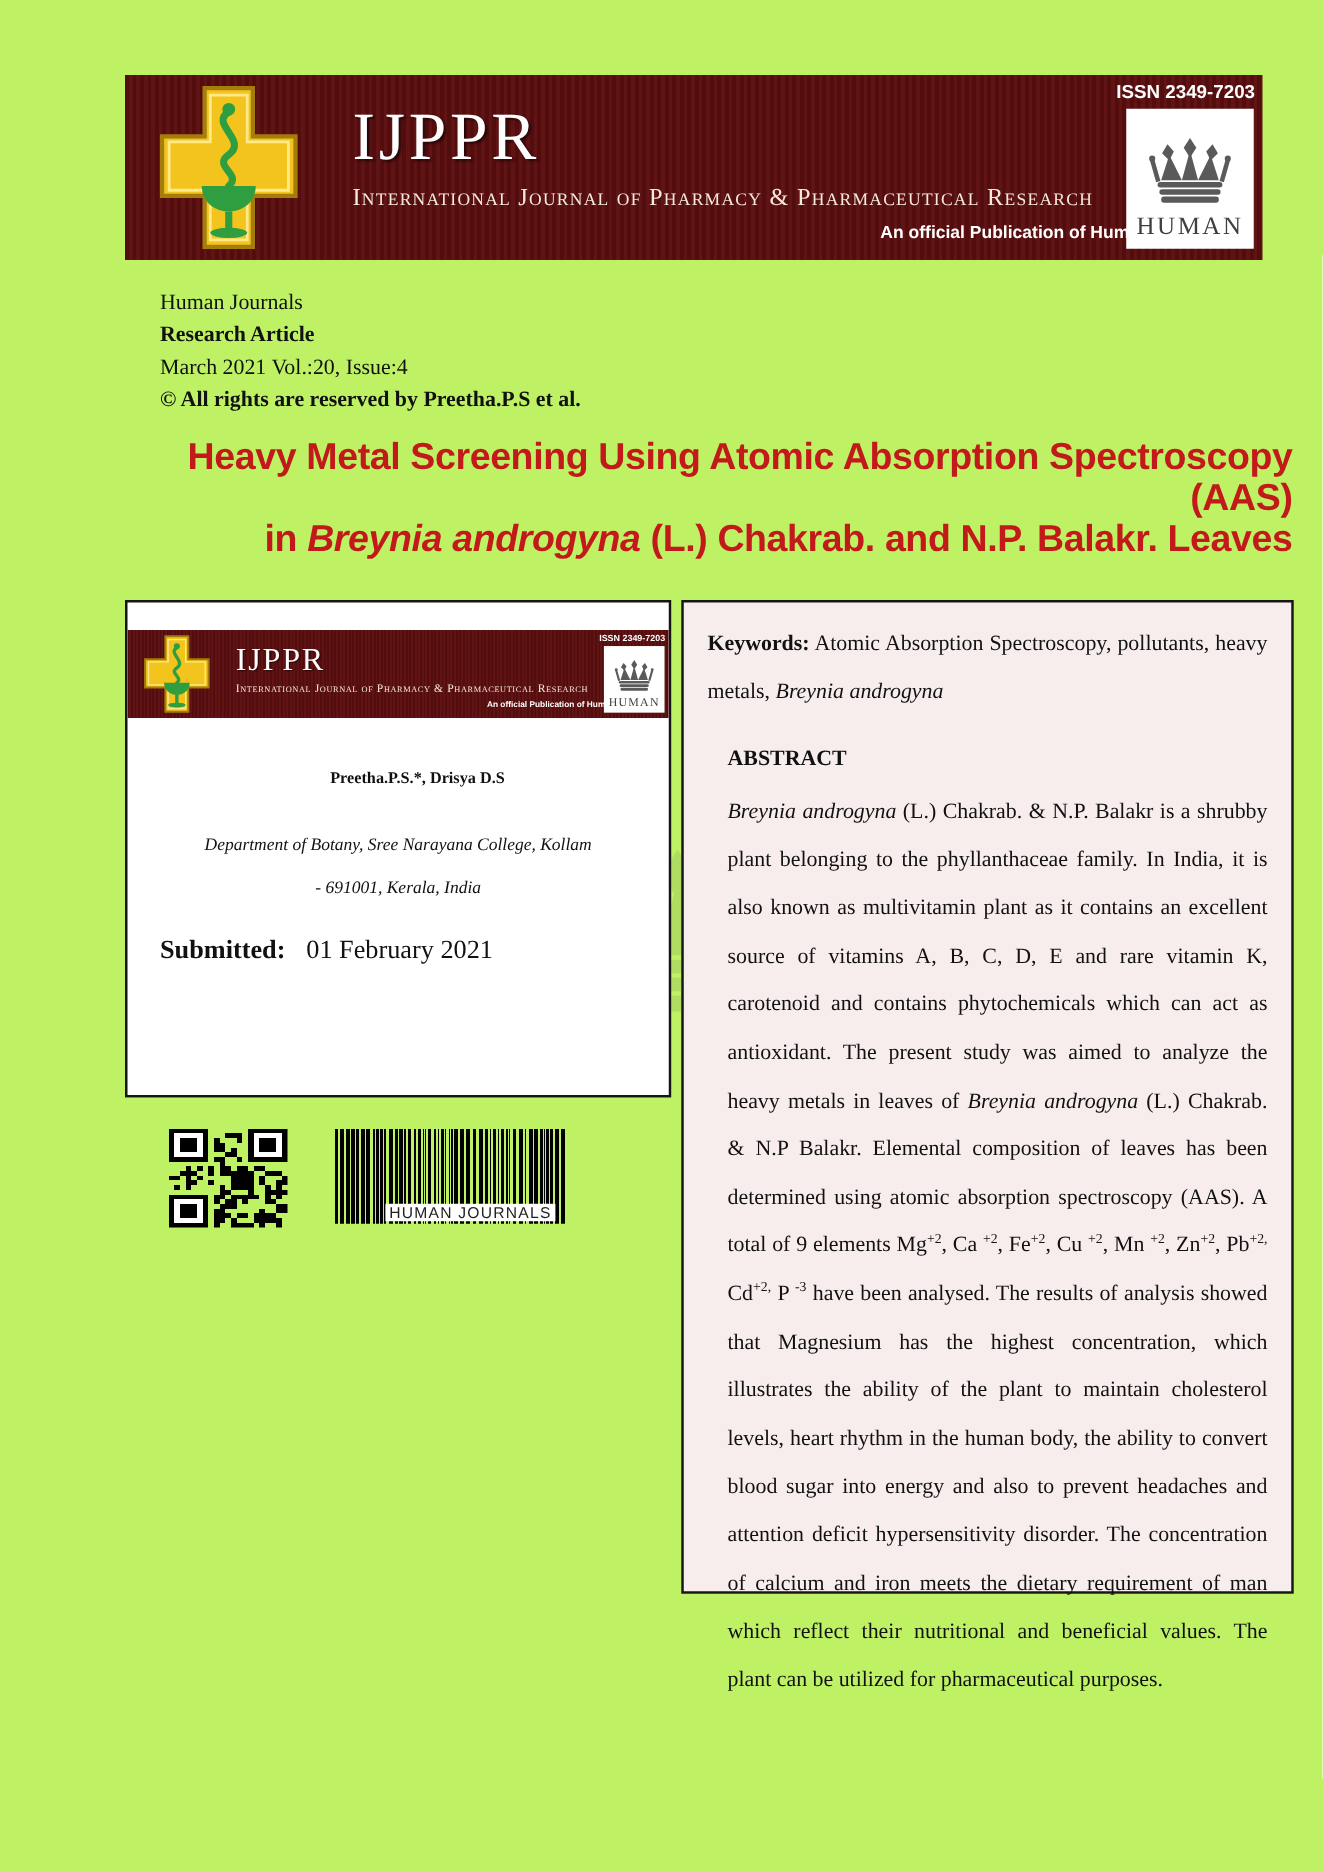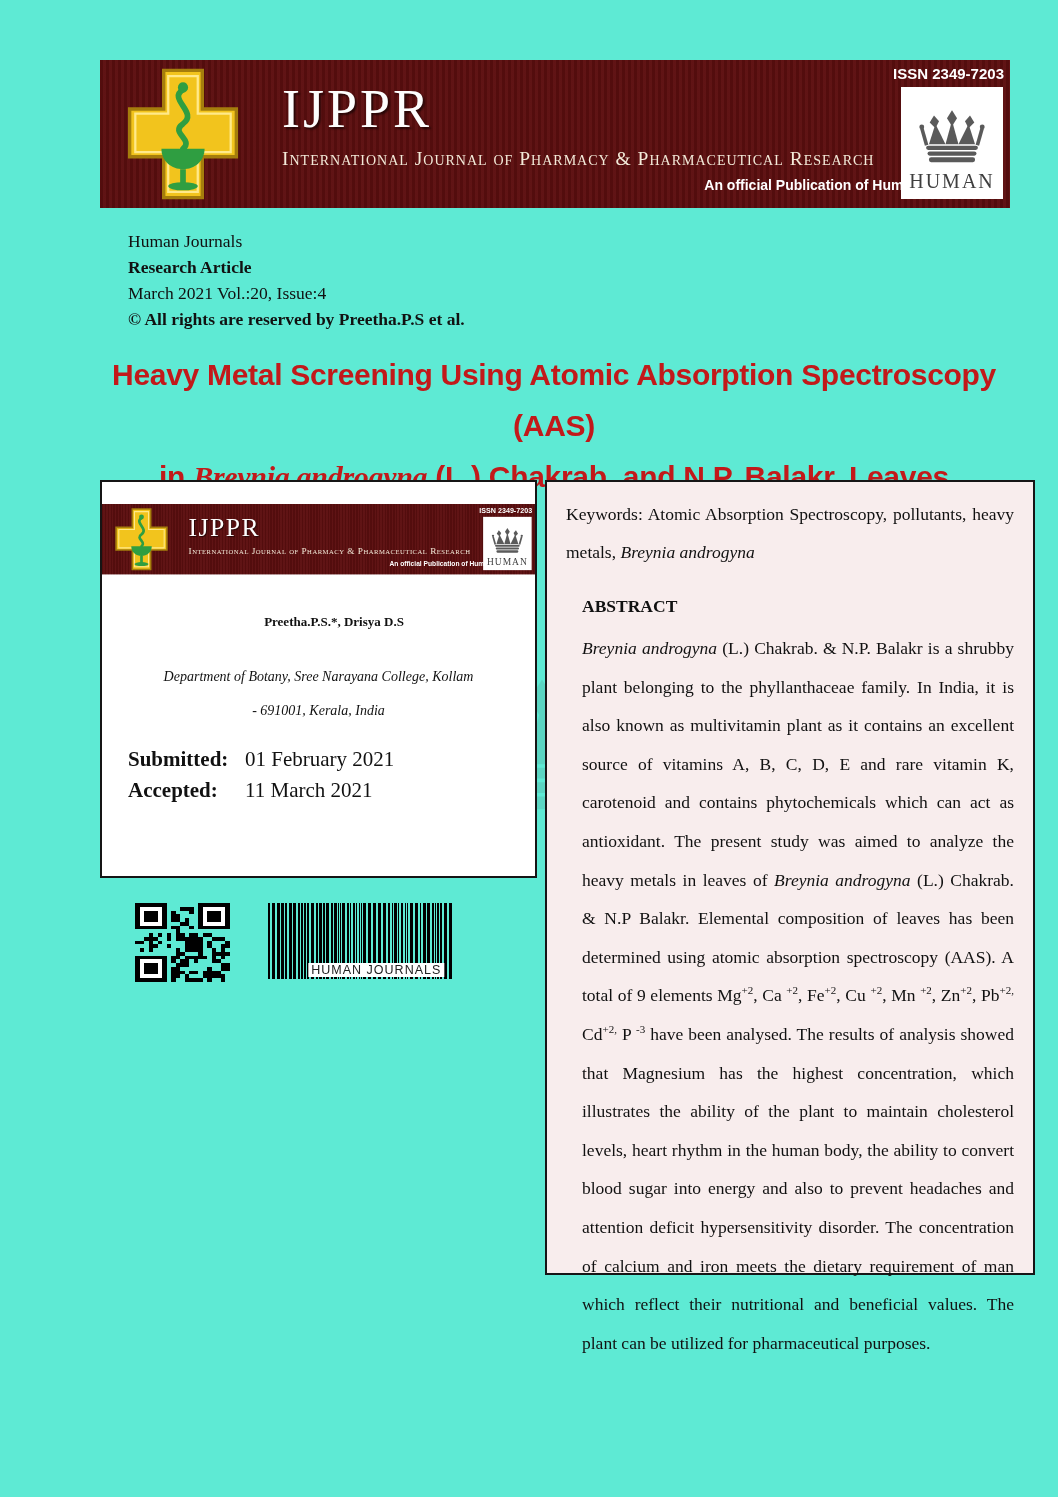--- a/index.html
+++ b/index.html
@@ -1,18 +1,18 @@
 <!DOCTYPE html>
 <html><head>
 <meta charset="utf-8">
 <style>
   * { margin:0; padding:0; box-sizing:border-box; }
   html,body { background:#ffffff; }
   .page {
-    position:relative; width:1058px; height:1497px; background:#5eead4;
+    position:relative; width:1058px; height:1497px; background:#bef264;
     font-family:"Liberation Serif", serif; color:#111; overflow:hidden;
   }
 
   
   .watermark { position:absolute; left:452px; top:676px; width:180px; opacity:.13; z-index:0; }
   .watermark svg { width:100%; }
   .watermark .wm-text { text-align:center; font-size:30px; letter-spacing:4px; color:#555; font-family:"Liberation Serif",serif; }
 
   
   .banner {
@@ -48,22 +48,22 @@
 
   .main-banner { left:100px; top:60px; z-index:1; }
 
   
   .meta { position:absolute; left:128px; top:228px; font-size:17.5px; line-height:26px; z-index:1; }
   .meta .b { font-weight:bold; }
 
   
   .title {
     position:absolute; left:74px; top:349px; width:960px; z-index:1;
-    text-align:center; color:#c2191a; font-family:"Liberation Sans",sans-serif;
-    font-weight:bold; font-size:30px; line-height:51px; letter-spacing:-.3px;
+    text-align:right; color:#c2191a; font-family:"Liberation Sans",sans-serif;
+    font-weight:bold; font-size:30px; line-height:33px; letter-spacing:-.3px;
   }
   .title .it { font-style:italic; }
 
   
   .author-card {
     position:absolute; left:100px; top:480px; width:437px; height:398px;
     border:2px solid #151515; background:#fff; z-index:1;
   }
   .mini-banner-wrap { position:absolute; left:0; top:22px; width:433px; height:72px; overflow:hidden; }
   .mini-banner-wrap .banner { transform:scale(0.4758); transform-origin:0 0; }
@@ -87,22 +87,22 @@
 
   
   .abstract-panel {
     position:absolute; left:545px; top:480px; width:490px; height:795px; z-index:1;
     border:2px solid #161616; background:#f8eded; padding:13px 19px 0 19px;
     font-size:17.5px;
   }
   .kw-par { text-align:justify; line-height:38px; }
   .abstract-h { font-weight:bold; margin-top:16px; line-height:38px;margin-left:16px; }
   .abs-par { text-align:justify; line-height:38.6px; margin-top:4px;margin-left:16px; }
-  .it { font-style:italic;font-family:Liberation Serif, serif; }
-  .bd { font-weight:normal; }
+  .it { font-style:italic; }
+  .bd { font-weight:bold; }
   sup { font-size:11px; line-height:0; vertical-align:super; }
 </style>
 </head>
 <body>
 
 <div class="page">
 
   <div class="watermark">
     <svg viewBox="0 0 100 78">
       <g fill="#4e4e4e">
@@ -213,24 +213,20 @@
 
     <div class="authors">Preetha.P.S.*, Drisya D.S</div>
     <div class="affil">
       <div>Department of Botany, Sree Narayana College, Kollam</div>
       <div>- 691001, Kerala, India</div>
     </div>
     <div class="dates">
       <div class="date-row">
         <span class="dl">Submitted:</span>
         <span>01 February 2021</span>
-      </div>
-      <div class="date-row">
-        <span class="dl">Accepted:</span>
-        <span>11 March 2021</span>
       </div>
     </div>
   </div>
 
   <div class="qr" id="qr"><svg viewBox="0 0 21 21" width="100%" height="100%" preserveAspectRatio="none" shape-rendering="crispEdges">
         <rect x="0" y="0" width="7" height="7" fill="#000"></rect>
         <rect x="1" y="1" width="5" height="5" fill="#fff"></rect>
         <rect x="2" y="2" width="3" height="3" fill="#000"></rect>
         <rect x="14" y="0" width="7" height="7" fill="#000"></rect>
         <rect x="15" y="1" width="5" height="5" fill="#fff"></rect>

